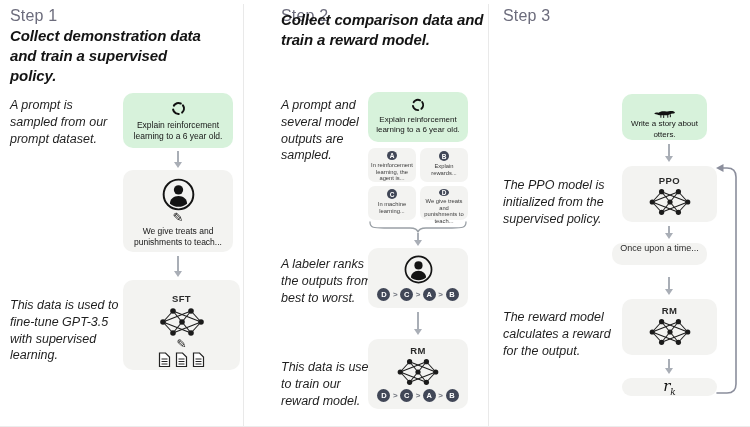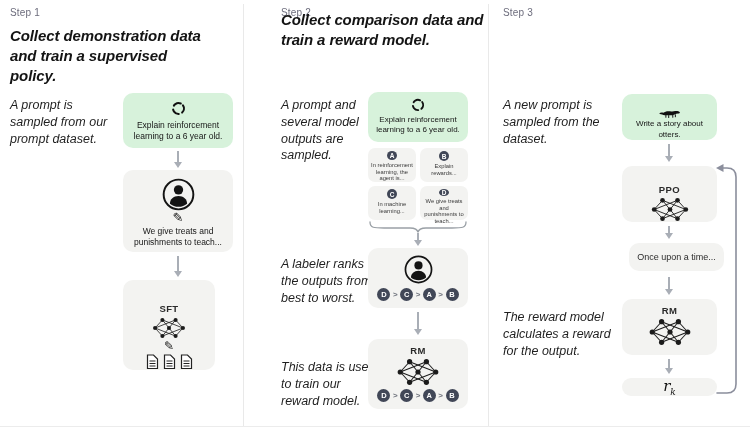--- a/index.html
+++ b/index.html
@@ -3,21 +3,21 @@
 <meta charset="utf-8">
 <style>
   * { margin:0; padding:0; box-sizing:border-box; }
   html,body { background:#ffffff; }
   #canvas {
     position:relative; width:750px; height:427px; background:#ffffff;
     font-family:"Liberation Sans", sans-serif; color:#1f1f1f; overflow:hidden;
     border-bottom:1px solid #ececec;
   }
   .divider { position:absolute; top:4px; height:423px; width:1px; background:#e9e9e9; }
-  .step-label { position:absolute; font-size:10px; color:#6c6c7c; letter-spacing:.2px; }
+  .step-label { position:absolute; font-size:16px; color:#6c6c7c; letter-spacing:.2px; }
   .step-title { position:absolute; font-size:15px; font-weight:700; color:#141414; line-height:1.32; letter-spacing:-.1px;font-style:italic; }
   .body-text { position:absolute; font-size:12.5px; line-height:1.34; color:#1f1f1f;font-style:italic; }
   .dbox { position:absolute; border-radius:10px; display:flex; flex-direction:column; align-items:center; }
   .green { background:#d7f2db; }
   .gray  { background:#f3f3f1; }
   .dbox .cap { font-size:8.5px; line-height:1.3; text-align:center; color:#161616; }
   .model-label { font-size:9.5px; font-weight:600; color:#2a2a2a; letter-spacing:.4px; }
   .pencil { font-size:13px; color:#111; line-height:1; }
   .v-arrow { position:absolute; width:10px; }
   .v-arrow::before { content:""; position:absolute; left:4.2px; top:0; bottom:5px; width:1.5px; background:#a9aeb6; }
@@ -95,41 +95,42 @@
     </defs>
   </svg>
 
   <div class="divider" style="left:243px"></div>
   <div class="divider" style="left:488px"></div>
 
   <div class="step-label" style="left:10px; top:7px">Step 1</div>
   <div class="step-title" style="left:10px; top:26px; width:202px">Collect demonstration data and train a supervised policy.</div>
 
   <div class="body-text" style="left:10px; top:97px; width:112px">A prompt is sampled from our prompt dataset.</div>
+  <div class="body-text" style="left:10px; top:297px; width:118px">This data is used to fine-tune GPT-3.5 with supervised learning.</div>
 
   <div class="dbox green" style="left:123px; top:93px; width:110px; height:55px; padding-top:7px">
     <svg width="17" height="17" viewBox="0 0 20 20">
         <use href="#cycle-icon"></use>
       </svg>
     <div class="cap" style="width:96px; margin-top:3px">Explain reinforcement learning to a 6 year old.</div>
   </div>
 
   <div class="v-arrow" style="left:173px; top:151px; height:17px"></div>
 
   <div class="dbox gray" style="left:123px; top:170px; width:110px; height:82px; padding-top:8px">
     <svg width="33" height="33" viewBox="0 0 34 34">
         <use href="#person-icon"></use>
       </svg>
     <div class="pencil">✎</div>
     <div class="cap" style="width:96px; margin-top:2px">We give treats and punishments to teach...</div>
   </div>
 
   <div class="v-arrow" style="left:173px; top:256px; height:21px"></div>
 
-  <div class="dbox gray" style="left:123px; top:280px; width:92px; height:90px; padding-top:23px">
+  <div class="dbox gray" style="left:123px; top:280px; width:117px; height:90px; padding-top:13px">
     <div class="model-label">SFT</div>
     <svg class="net" viewBox="0 0 46 30" style="margin-top:3px">
         <use href="#net-icon"></use>
       </svg>
     <div class="pencil" style="font-size:12px; margin-top:1px">✎</div>
     <div class="docs-row" style="margin-top:2px">
       <svg width="13" height="16" viewBox="0 0 13 16">
           <use href="#doc-icon"></use>
         </svg>
       <svg width="13" height="16" viewBox="0 0 13 16">
@@ -208,42 +209,42 @@
       <span class="pill">C</span>
       <span class="gt">&gt;</span>
       <span class="pill">A</span>
       <span class="gt">&gt;</span>
       <span class="pill">B</span>
     </div>
   </div>
 
   <div class="step-label" style="left:503px; top:7px">Step 3</div>
 
-  <div class="body-text" style="left:503px; top:97px; width:110px">A new prompt is sampled from the dataset.</div>
+  <div class="body-text" style="left:503px; top:177px; width:112px">The PPO model is initialized from the supervised policy.</div>
   <div class="body-text" style="left:503px; top:309px; width:112px">The reward model calculates a reward for the output.</div>
 
-  <div class="dbox green" style="left:622px; top:94px; width:95px; height:46px; padding-top:15px">
+  <div class="dbox green" style="left:622px; top:94px; width:85px; height:46px; padding-top:15px">
     <svg width="30" height="13" viewBox="0 0 44 18">
         <use href="#otter-icon"></use>
       </svg>
     <div class="cap" style="width:80px; margin-top:1px; font-size:8px">Write a story about otters.</div>
   </div>
 
   <div class="v-arrow" style="left:664px; top:144px; height:18px"></div>
 
-  <div class="dbox gray" style="left:622px; top:166px; width:95px; height:56px; padding-top:18px">
+  <div class="dbox gray" style="left:622px; top:166px; width:95px; height:56px; padding-top:9px">
     <div class="model-label">PPO</div>
     <svg class="net" viewBox="0 0 46 30" style="width:44px; height:28px; margin-top:2px">
         <use href="#net-icon"></use>
       </svg>
   </div>
 
   <div class="v-arrow" style="left:664px; top:226px; height:13px"></div>
 
-  <div class="dbox gray" style="left:629px; top:243px; width:95px; height:28px; justify-content:center">
+  <div class="dbox gray" style="left:612px; top:243px; width:95px; height:22px; ">
     <div class="once">Once upon a time...</div>
   </div>
 
   <div class="v-arrow" style="left:664px; top:277px; height:18px"></div>
 
   <div class="dbox gray" style="left:622px; top:299px; width:95px; height:56px; padding-top:6px">
     <div class="model-label">RM</div>
     <svg class="net" viewBox="0 0 46 30" style="width:44px; height:28px; margin-top:2px">
         <use href="#net-icon"></use>
       </svg>

